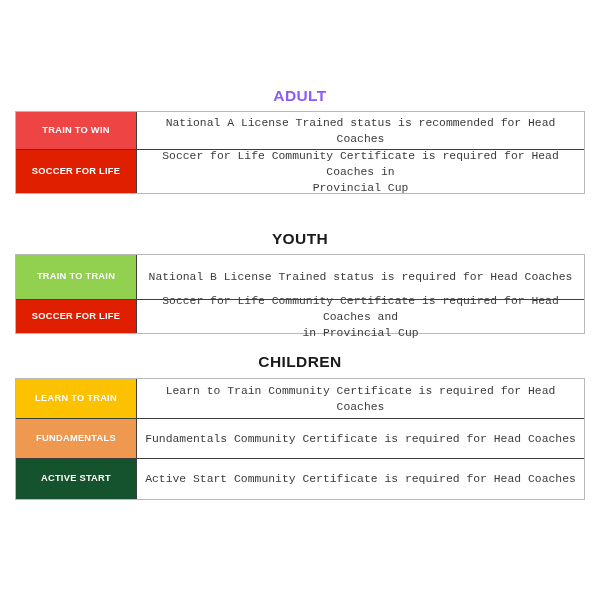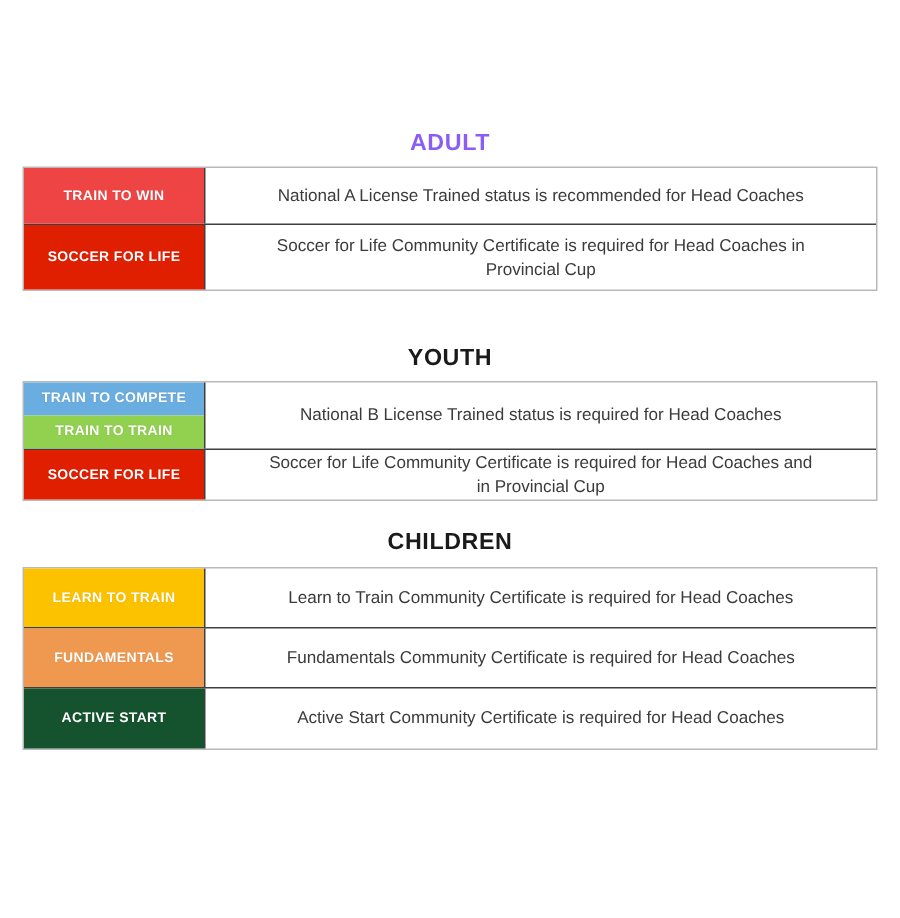--- a/index.html
+++ b/index.html
@@ -89,21 +89,21 @@
     flex: 1 1 auto;
     box-sizing: border-box;
     display: flex;
     align-items: center;
     justify-content: center;
     padding: 3px 8px;
     text-align: center;
     color: #3b3b3b;
     font-size: 11.4px;
     line-height: 16px;
-    font-family: Liberation Sans, sans-serif;
+    font-family: Liberation Mono, monospace;
   }
   .desc-cell span { display: block; }
 
   
   #section-adult { top: 86px; }
   #section-adult .table { top: 25px; }
   #adult-row-0 { height: 38px; }
   #adult-row-1 { height: 43px; }
 
   
@@ -153,21 +153,20 @@
 
     </div>
   </div>
 
   <div class="section" id="section-youth">
     <div class="section-title" style="color: rgb(26, 26, 26);">YOUTH</div>
     <div class="table">
 
       <div class="row" id="youth-row-0" style="border-bottom-color: rgb(63, 63, 63);">
         <div class="label-cell" style="border-right-color: rgb(63, 63, 63);">
-          <div class="band" style="background-color: rgb(106, 173, 224);">TRAIN TO COMPETE</div>
           <div class="band" style="background-color: rgb(146, 208, 80);">TRAIN TO TRAIN</div>
         </div>
         <div class="desc-cell" style="color: rgb(59, 59, 59);">
           <span>National B License Trained status is required for Head Coaches</span>
         </div>
       </div>
 
       <div class="row" id="youth-row-1" style="border-bottom-color: rgb(63, 63, 63);">
         <div class="label-cell" style="border-right-color: rgb(63, 63, 63);">
           <div class="band" style="background-color: rgb(224, 31, 0);">SOCCER FOR LIFE</div>

